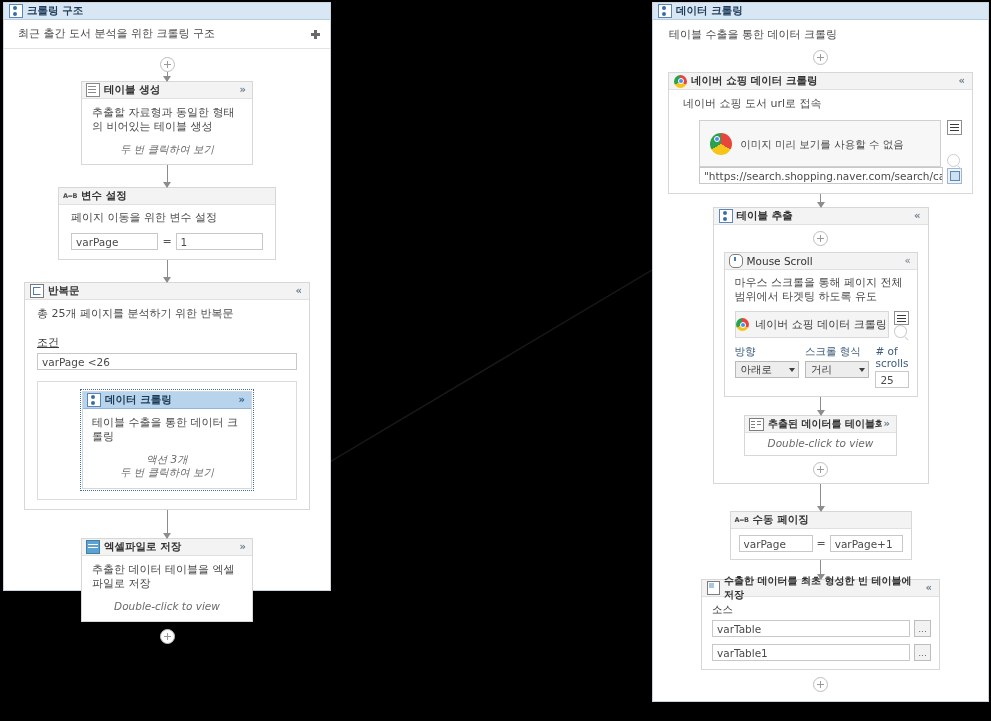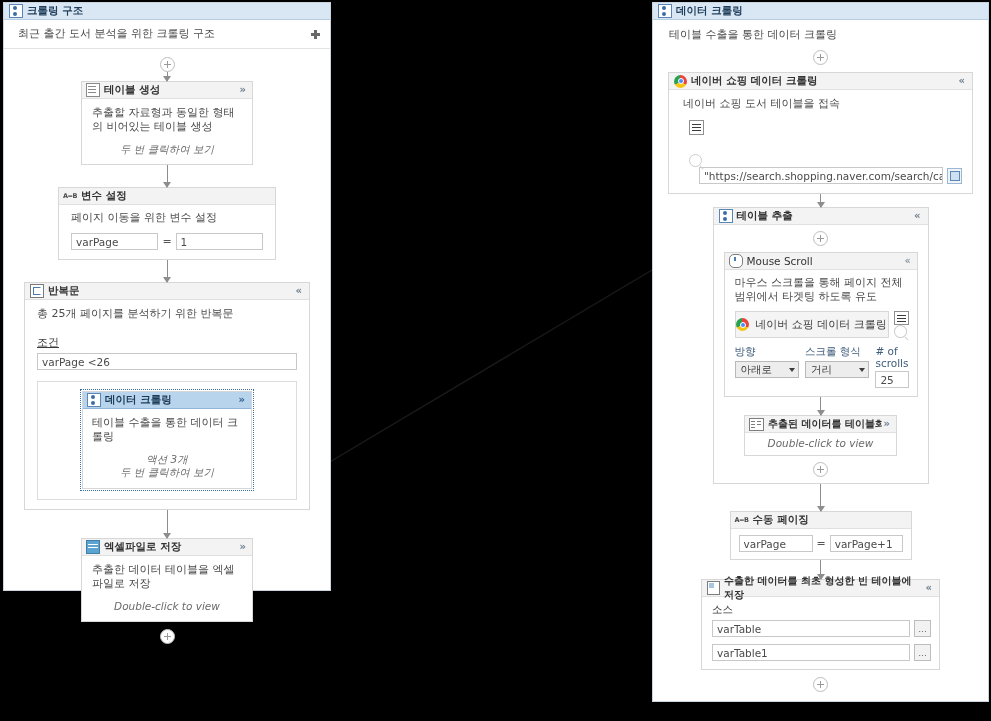--- a/index.html
+++ b/index.html
@@ -266,23 +266,27 @@
     <div class="plus"></div>
     <div style="height:7px"></div>
 
     <div class="group" style="width:305px;margin:0 auto;">
       <div class="group-head">
         <span class="ico-chrome"></span>
         <span class="lbl">네이버 쇼핑 데이터 크롤링</span>
         <span class="chev">«</span>
       </div>
       <div class="group-body" style="padding:7px 10px 9px 14px;">
-        <div class="node-text" style="margin-bottom:9px;">네이버 쇼핑 도서 테이블을 접속</div>
+        <div class="node-text" style="margin-bottom:9px;">네이버 쇼핑 도서 url로 접속</div>
 
         <div style="display:flex;align-items:flex-start;">
+          <div class="preview" style="flex:1;margin-left:16px;">
+            <span class="ico-chrome" style="width:22px;height:22px;"></span>
+            <span class="ptext">이미지 미리 보기를 사용할 수 없음</span>
+          </div>
           <div class="side-btns">
             <span class="hamb"></span>
             <span class="magni"></span>
           </div>
         </div>
 
         <div class="fld-row" style="margin-left:16px;">
           <div class="fld" style="flex:1;">"https://search.shopping.naver.com/search/category?catId=500</div>
           <span class="picker-btn">
               <i></i>

